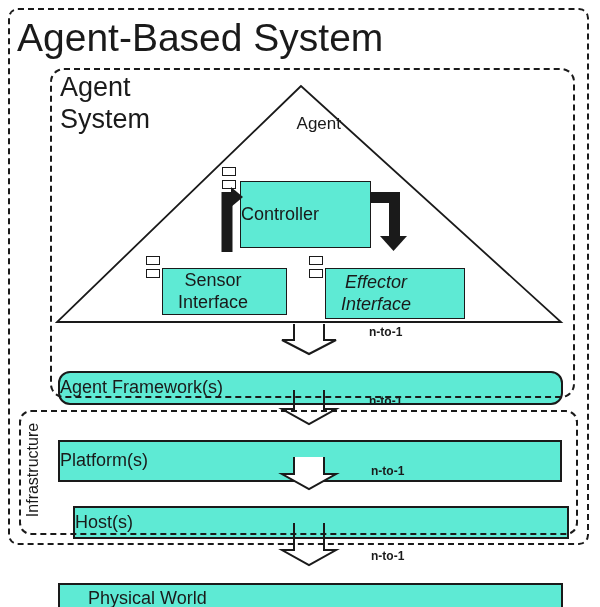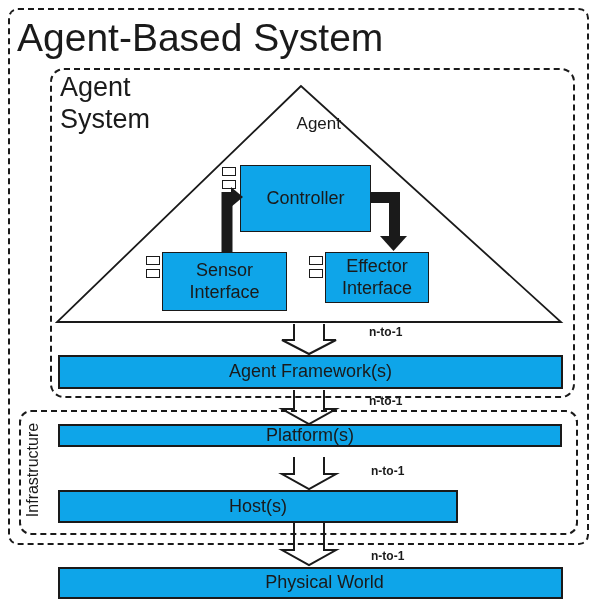--- a/index.html
+++ b/index.html
@@ -10,29 +10,29 @@
   .abs{position:absolute;}
   svg{position:absolute;left:0;top:0;overflow:visible;}
 
   
   .dashed{border:2px dashed #1a1a1a;background:transparent;box-sizing:border-box;}
   #outer-box{left:8px;top:8px;width:581px;height:537px;border-radius:10px;}
   #agent-system-box{left:50px;top:68px;width:525px;height:330px;border-radius:14px;}
   #infrastructure-box{left:19px;top:410px;width:559px;height:125px;border-radius:12px;}
 
   
-  .solid{border:1.8px solid #1a1a1a;background:#0ea5e9;box-sizing:border-box;
-         display:flex;align-items:center;justify-content:center;
-         font-size:18px;line-height:1.2;text-align:center;}
+  .solid{border:1.8px solid #1a1a1a;background:#5eead4;box-sizing:border-box;
+         display:flex;align-items:center;
+         font-size:18px;line-height:1.2;text-align:center;margin-top:16px;}
   #controller-box{left:240px;top:165px;width:131px;height:67px;}
-  #sensor-box{left:162px;top:252px;width:125px;height:59px;}
-  #effector-box{left:325px;top:252px;width:104px;height:51px;}
-  #framework-box{left:58px;top:355px;width:505px;height:34px;border-width:2px;}
-  #platform-box{left:58px;top:424px;width:504px;height:23px;border-width:2px;}
-  #host-box{left:58px;top:490px;width:400px;height:33px;border-width:2px;}
+  #sensor-box{left:162px;top:252px;width:125px;height:47px;}
+  #effector-box{left:325px;top:252px;width:140px;height:51px;font-style:italic;}
+  #framework-box{left:58px;top:355px;width:505px;height:34px;border-width:2px;border-radius:12px;}
+  #platform-box{left:58px;top:424px;width:504px;height:42px;border-width:2px;}
+  #host-box{left:73px;top:490px;width:496px;height:33px;border-width:2px;}
   #physical-box{left:58px;top:567px;width:505px;height:32px;border-width:2px;padding-left:28px;}
 
   
   .port{width:12px;height:7px;border:1.6px solid #1a1a1a;background:#fff;box-sizing:content-box;}
 
   
   #system-title{left:17px;top:16px;font-size:39px;letter-spacing:0px;white-space:nowrap;}
   #agent-system-title{left:60px;top:72px;width:135px;font-size:27px;line-height:1.18;}
   #agent-label{left:261px;top:114px;width:80px;text-align:right;font-size:17px;}
   .n-label{font-size:12px;font-weight:bold;white-space:nowrap;margin-left:28px;}

